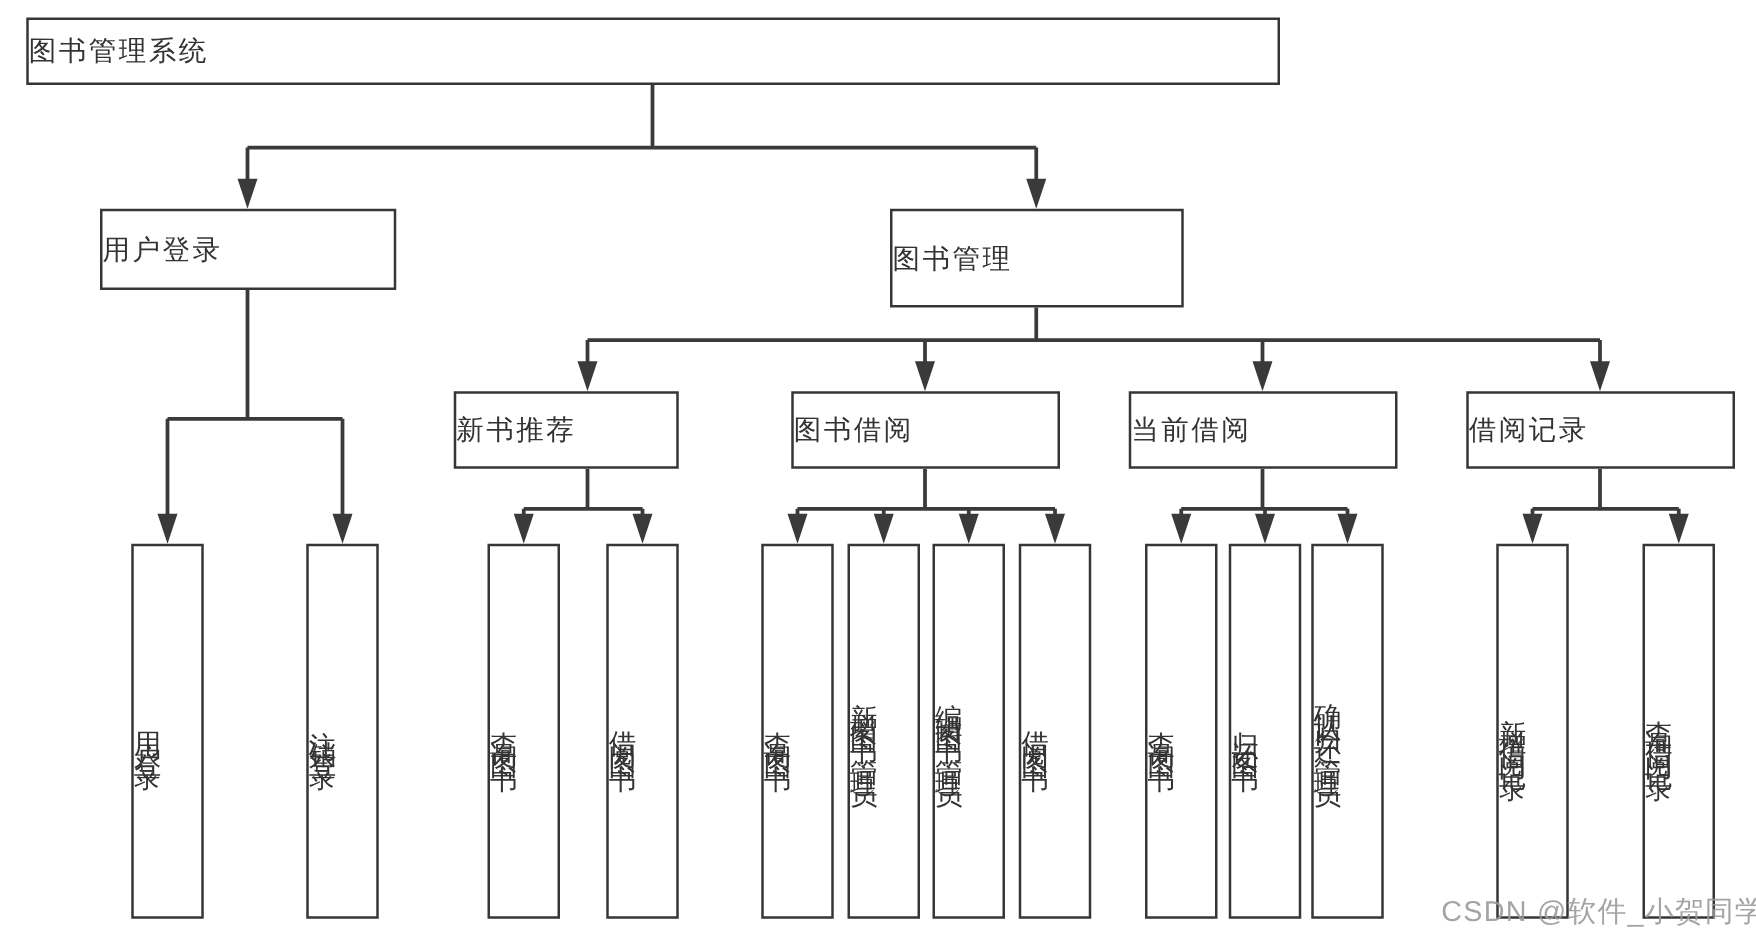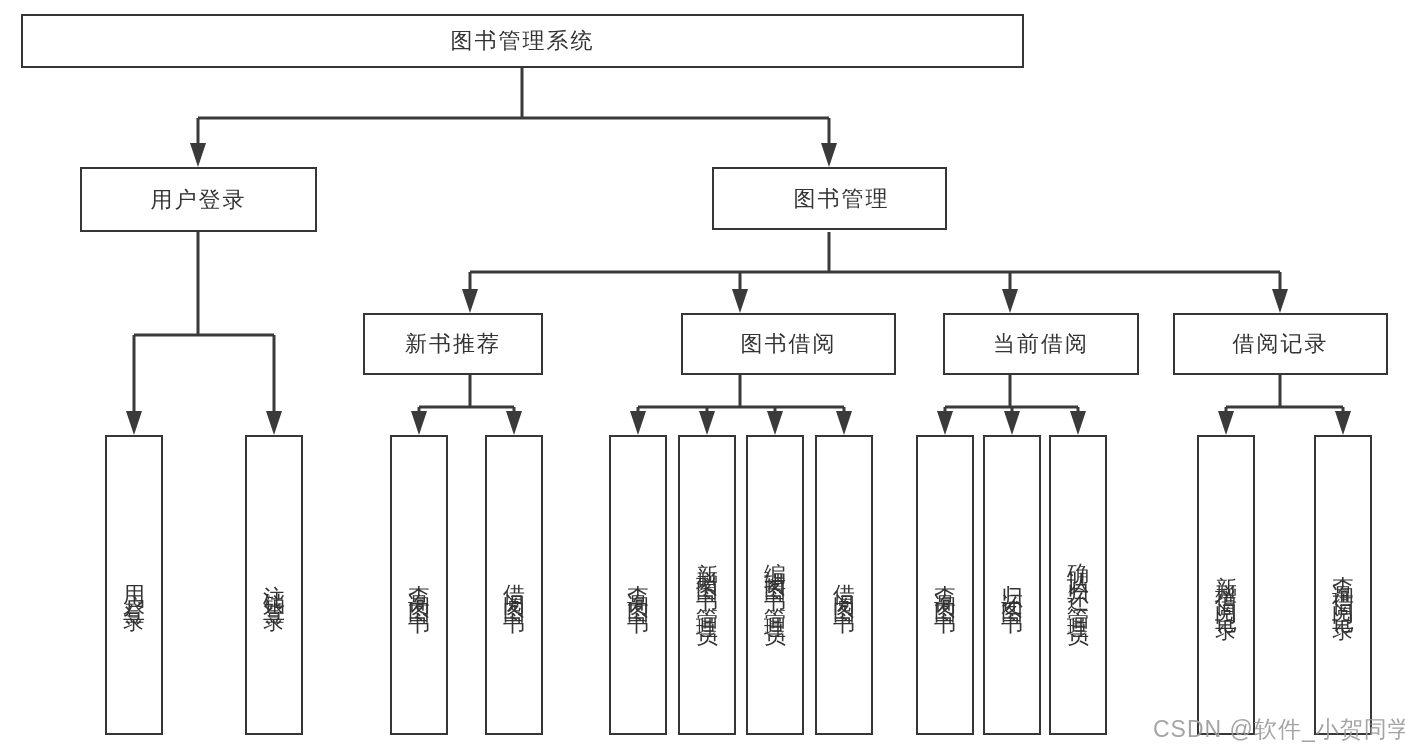--- a/index.html
+++ b/index.html
@@ -3,21 +3,21 @@
 <meta charset="utf-8">
 <style>
   html,body{margin:0;padding:0;background:#ffffff;}
   .canvas{
     position:relative;width:1405px;height:747px;background:#ffffff;
     overflow:hidden;font-family:"Liberation Sans",sans-serif;
   }
   .connector-layer{position:absolute;left:0;top:0;width:1405px;height:747px;}
   .node{
     position:absolute;box-sizing:border-box;border:2.5px solid #363636;background:#ffffff;
-    display:flex;align-items:center;justify-content:center;
+    display:flex;align-items:center;justify-content:flex-start;
     color:#333333;font-size:22px;
   }
   .node.h .label{letter-spacing:2px;white-space:nowrap;}
   .node.v .label{
     writing-mode:vertical-rl;text-orientation:mixed;
     letter-spacing:9px;line-height:1;
   }
   .watermark{
     position:absolute;left:1153px;top:714px;
     font-size:23px;color:#9b9b9b;opacity:0.9;white-space:nowrap;
@@ -32,30 +32,30 @@
     <path id="edge-lines" fill="none" stroke="#3a3a3a" stroke-width="3" d="M522 68 V118 M198 118 H829 M198 118 V149 M829 118 V149 M198 232 V335 M134 335 H274 M134 335 V417 M274 335 V417 M829 232 V272 M470 272 H1280 M470 272 V295 M740 272 V295 M1010 272 V295 M1280 272 V295 M470 375 V407 M419 407 H514 M419 407 V417 M514 407 V417 M740 375 V407 M638 407 H844 M638 407 V417 M707 407 V417 M775 407 V417 M844 407 V417 M1010 375 V407 M945 407 H1078 M945 407 V417 M1012 407 V417 M1078 407 V417 M1280 375 V407 M1226 407 H1343 M1226 407 V417 M1343 407 V417"></path>
     <path id="edge-arrows" fill="#3a3a3a" stroke="none" d="M198 167 L190 143 L206 143 Z M829 167 L821 143 L837 143 Z M134 435 L126 411 L142 411 Z M274 435 L266 411 L282 411 Z M470 313 L462 289 L478 289 Z M740 313 L732 289 L748 289 Z M1010 313 L1002 289 L1018 289 Z M1280 313 L1272 289 L1288 289 Z M419 435 L411 411 L427 411 Z M514 435 L506 411 L522 411 Z M638 435 L630 411 L646 411 Z M707 435 L699 411 L715 411 Z M775 435 L767 411 L783 411 Z M844 435 L836 411 L852 411 Z M945 435 L937 411 L953 411 Z M1012 435 L1004 411 L1020 411 Z M1078 435 L1070 411 L1086 411 Z M1226 435 L1218 411 L1234 411 Z M1343 435 L1335 411 L1351 411 Z"></path>
   </svg>
   <div id="nodes-layer">
       <div class="node h" style="left: 21px; top: 14px; width: 1003px; height: 54px;">
         <span class="label">图书管理系统</span>
       </div>
       <div class="node h" style="left: 80px; top: 167px; width: 237px; height: 65px;">
         <span class="label">用户登录</span>
       </div>
-      <div class="node h" style="left: 712px; top: 167px; width: 235px; height: 63px; padding-left: 24px;">
+      <div class="node h" style="left: 712px; top: 167px; width: 235px; height: 79px;">
         <span class="label">图书管理</span>
       </div>
       <div class="node h" style="left: 363px; top: 313px; width: 180px; height: 62px;">
         <span class="label">新书推荐</span>
       </div>
-      <div class="node h" style="left: 633px; top: 313px; width: 215px; height: 62px; margin-left: 48px;">
+      <div class="node h" style="left: 633px; top: 313px; width: 215px; height: 62px;">
         <span class="label">图书借阅</span>
       </div>
-      <div class="node h" style="left: 943px; top: 313px; width: 196px; height: 62px;">
+      <div class="node h" style="left: 903px; top: 313px; width: 215px; height: 62px;">
         <span class="label">当前借阅</span>
       </div>
       <div class="node h" style="left: 1173px; top: 313px; width: 215px; height: 62px;">
         <span class="label">借阅记录</span>
       </div>
       <div class="node v" style="left: 105px; top: 435px; width: 58px; height: 300px;">
         <span class="label">用户登录</span>
       </div>
       <div class="node v" style="left: 245px; top: 435px; width: 58px; height: 300px;">
         <span class="label">注销登录</span>

